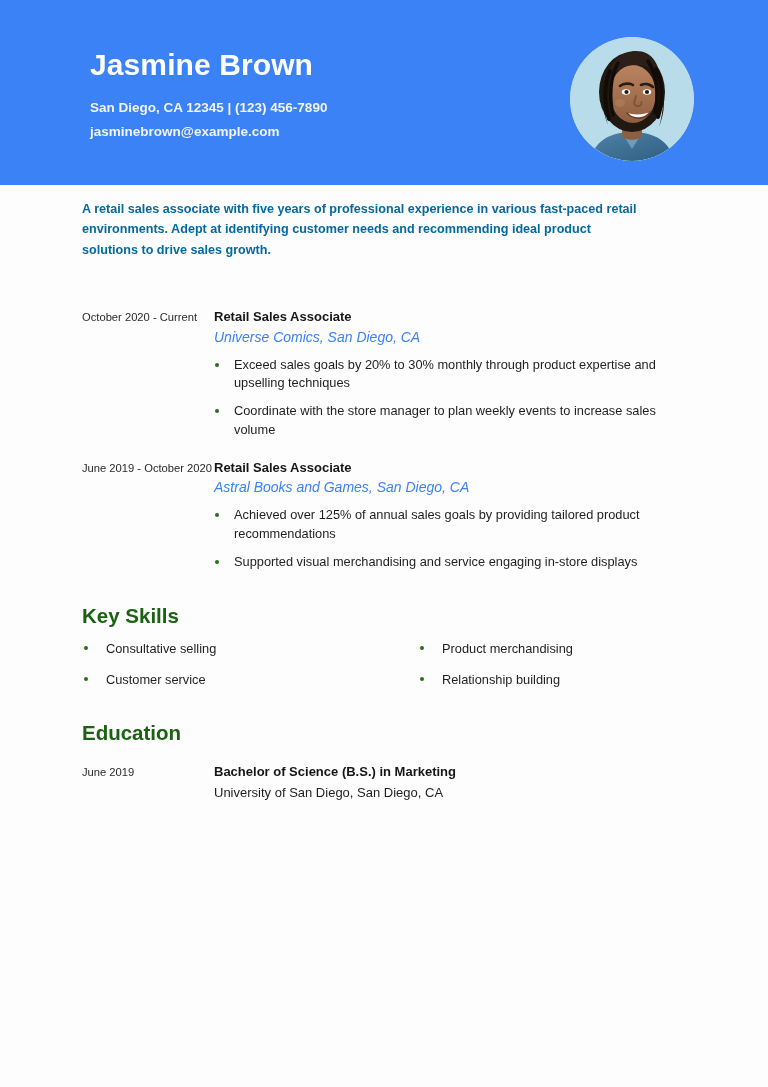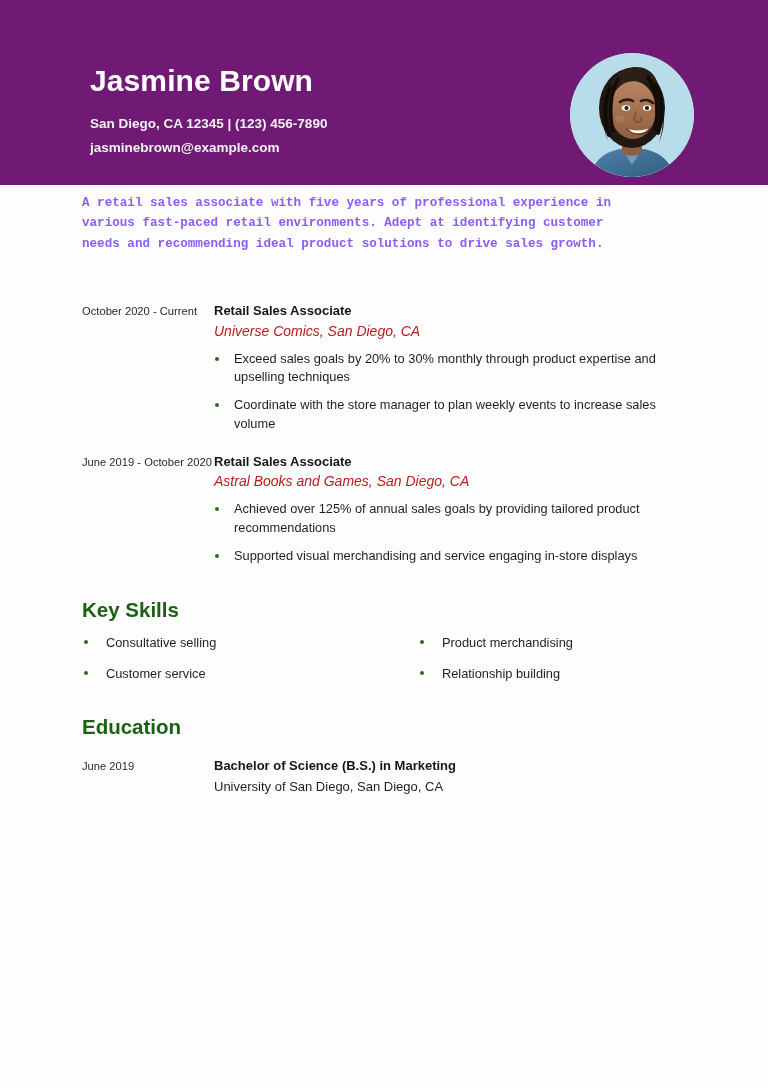--- a/index.html
+++ b/index.html
@@ -19,23 +19,23 @@
     width: 768px;
     height: 1087px;
     overflow: hidden;
     background: #fdfdfd;
   }
 
   
   .header-band {
     position: relative;
     height: 185px;
-    background: #701a75;
+    background: #3b82f6;
     box-sizing: border-box;
-    padding: 16px 82px;
+    padding: 0 82px;
   }
   .header-inner {
     position: relative;
     height: 100%;
   }
   .name {
     position: absolute;
     left: 8px;
     top: 48px;
     margin: 0;
@@ -69,27 +69,26 @@
     background: #b9dcea;
   }
   .photo-wrap svg { display: block; width: 124px; height: 124px; }
 
   
   .content {
     padding: 0 82px;
   }
   .summary {
     margin: 0;
-    padding-top: 8px;
+    padding-top: 14px;
     width: 562px;
     font-size: 12.6px;
     font-weight: bold;
     line-height: 1.62;
-    color: #8b5cf6;
-    font-family: Liberation Mono, monospace;
+    color: #0369a1;
   }
 
   .section { margin-top: 0; }
   .section-title {
     margin: 0;
     font-size: 20.5px;
     font-weight: bold;
     color: #1a6111;
     line-height: 1.2;
   }
@@ -116,21 +115,21 @@
     margin: 0;
     font-size: 13px;
     font-weight: bold;
     color: #161616;
     line-height: 1.35;
   }
   .job-org {
     margin: 2px 0 0 0;
     font-size: 14px;
     font-style: italic;
-    color: #b91c1c;
+    color: #3b82f6;
     line-height: 1.35;
   }
   ul.bullets {
     list-style: none;
     margin: 9px 0 0 0;
     padding: 0;
   }
   ul.bullets li {
     position: relative;
     padding-left: 20px;

